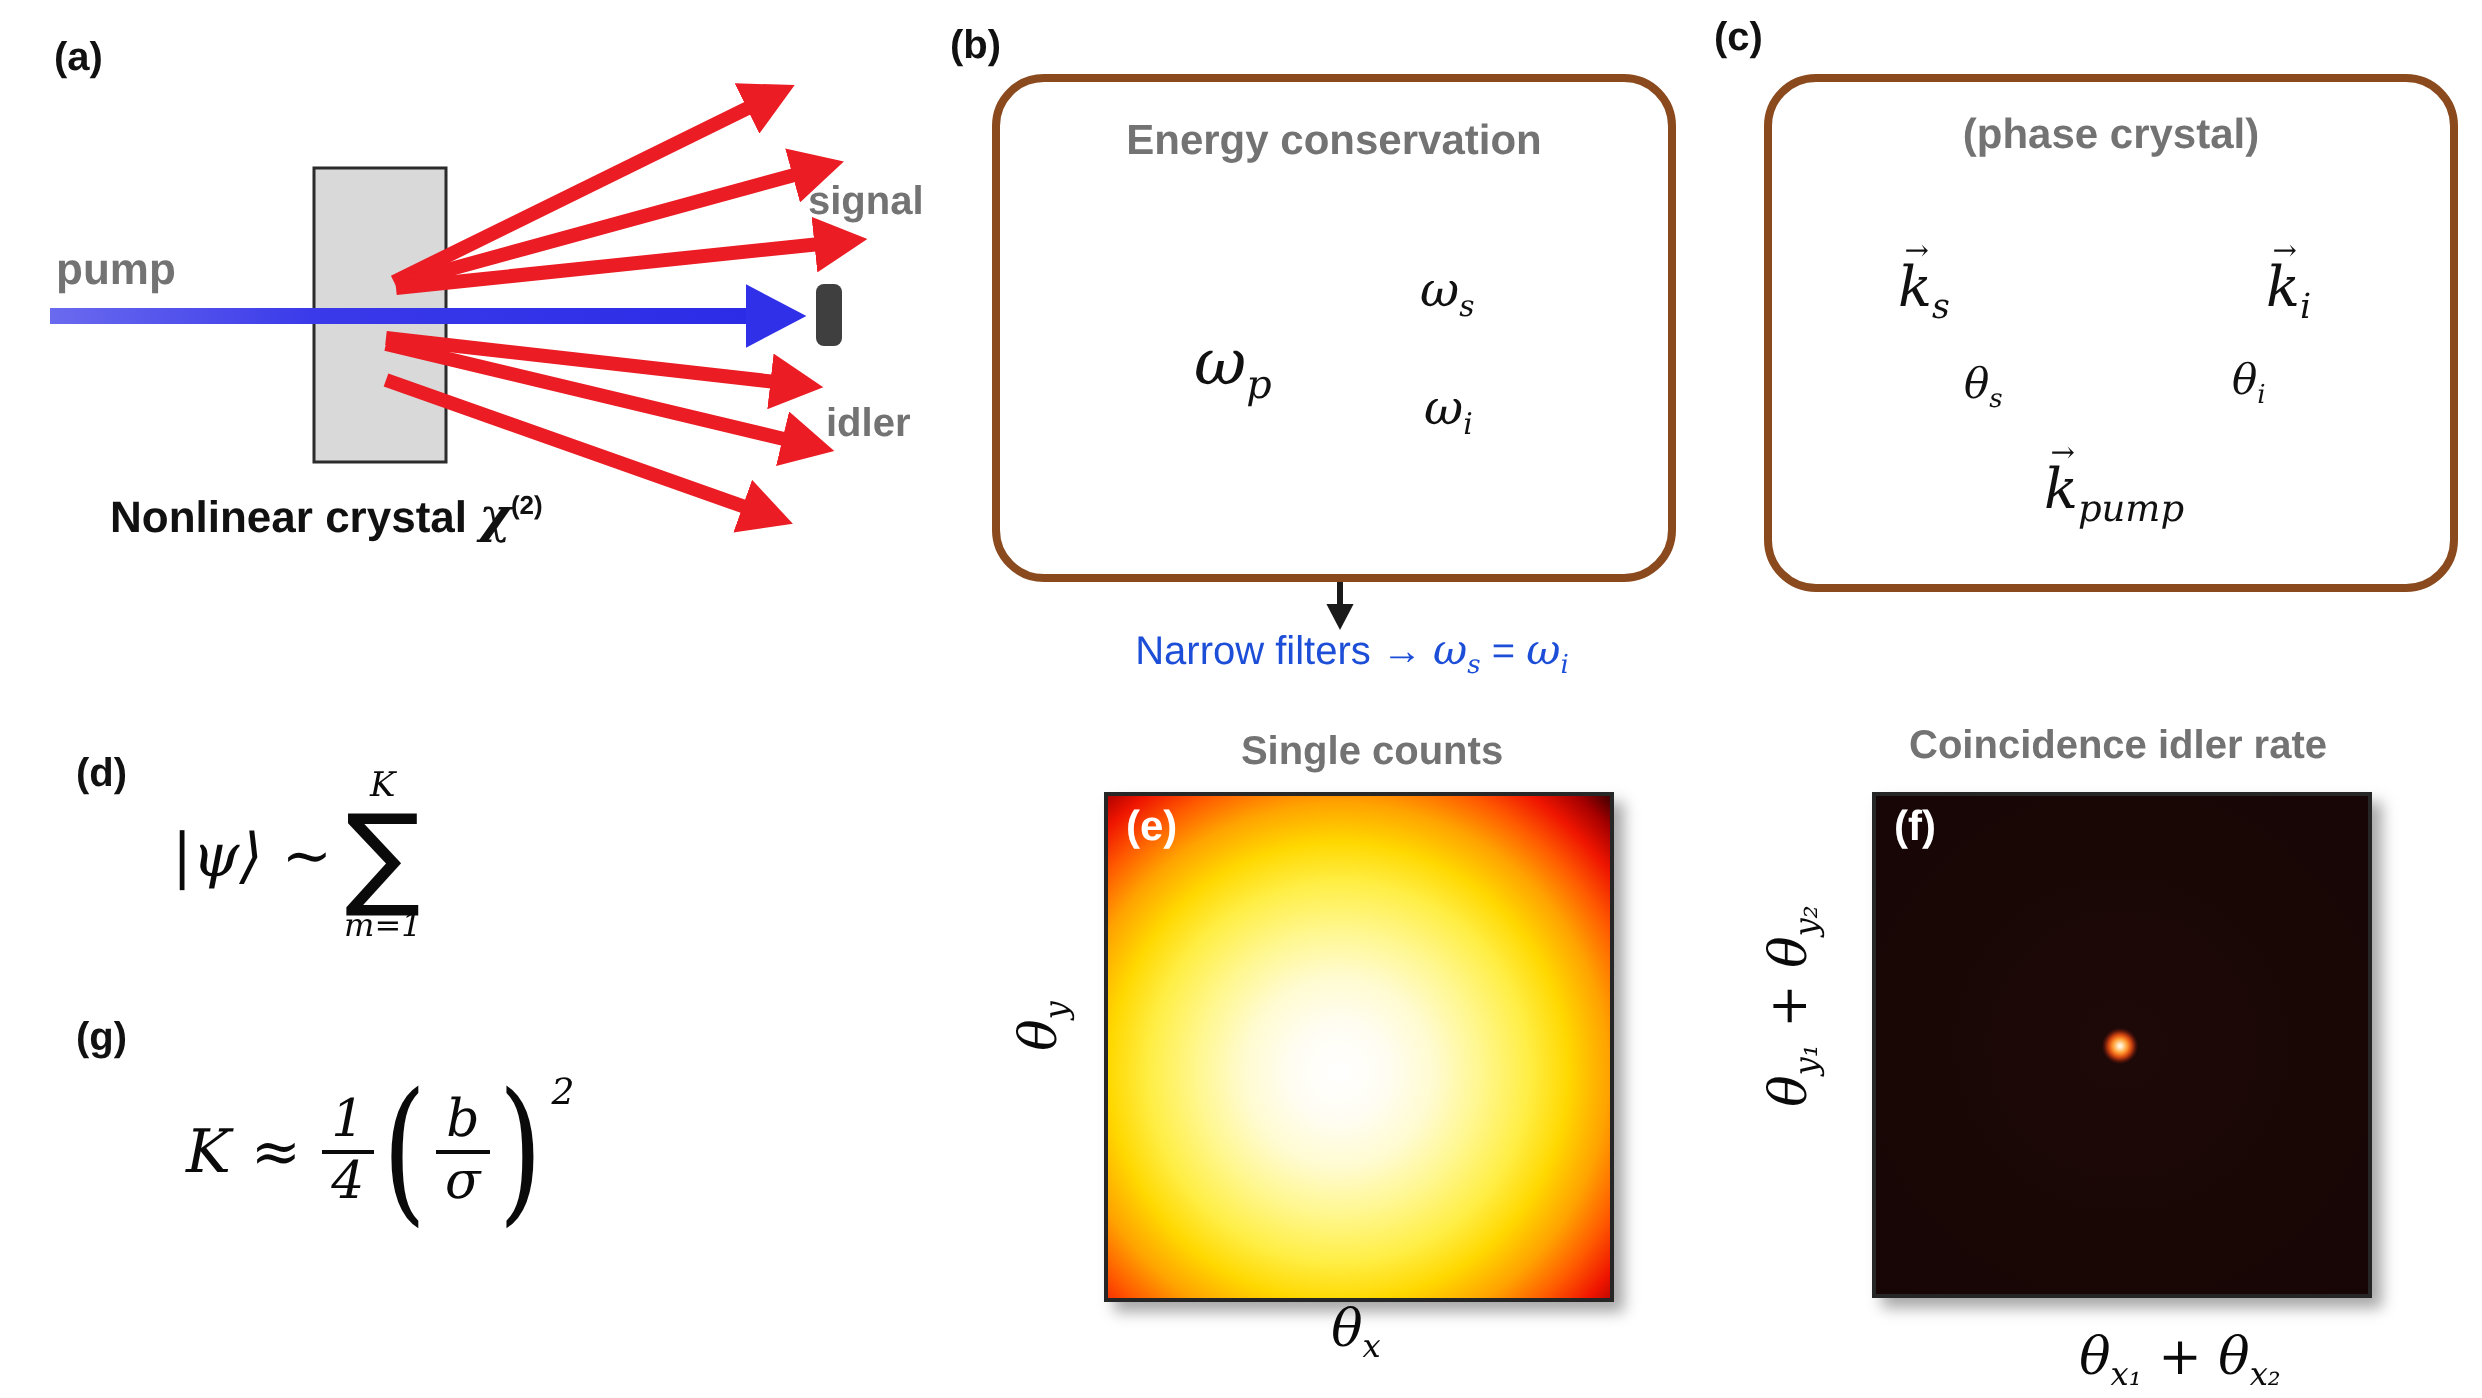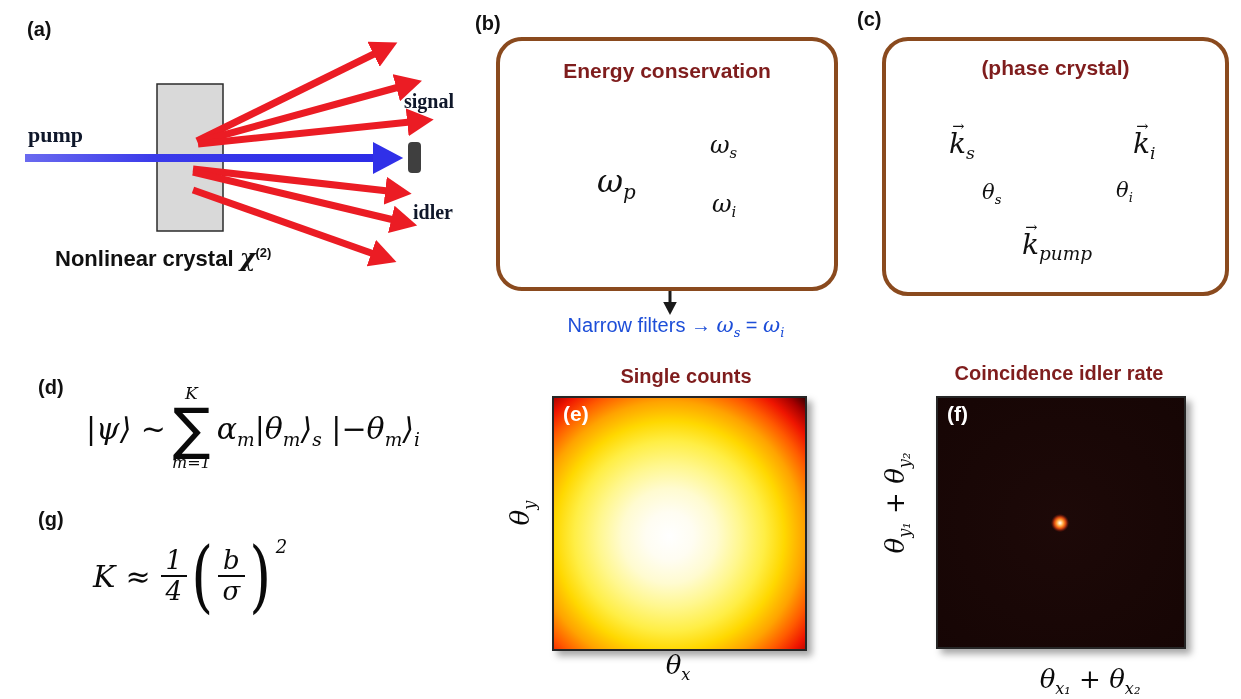--- a/index.html
+++ b/index.html
@@ -1,22 +1,22 @@
 <!DOCTYPE html>
 <html><head>
 <meta charset="utf-8">
 <style>
   html,body{margin:0;padding:0;background:#ffffff;}
   #canvas{position:relative;width:1241px;height:699px;background:#ffffff;overflow:hidden;
           font-family:"Liberation Sans",sans-serif;color:#111;}
   .abs{position:absolute;}
   .panel-label{font-weight:bold;font-size:20px;color:#111;}
-  .beam-label{font-weight:bold;font-size:21px;color:#0f172a;font-family:Liberation Serif, serif;}
+  .beam-label{font-weight:bold;font-size:21px;color:#737373;}
   .box{position:absolute;border:4.5px solid #8A4A1E;border-radius:26px;background:#fff;}
-  .box-title{font-weight:bold;font-size:21px;text-align:center;color:#7f1d1d;line-height:1.25;}
+  .box-title{font-weight:bold;font-size:21px;text-align:center;color:#737373;line-height:1.25;}
   .math{font-family:"DejaVu Serif","DejaVu Sans",serif;font-style:italic;}
   .math sub{font-size:0.62em;font-style:italic;vertical-align:-0.35em;line-height:0;}
   .vec{position:relative;display:inline-block;}
   .vec .arr{position:absolute;top:-0.58em;left:0.22em;font-size:0.52em;font-style:normal;line-height:1;}
   .note-line{font-size:20px;color:#1d4ed8;}
   .eq{display:flex;align-items:center;color:#0a0a0a;}
   .sum{display:inline-flex;flex-direction:column;align-items:center;line-height:1;margin:0 6px;}
   .sum .lim{font-size:17px;font-style:italic;font-family:"DejaVu Serif",serif;}
   .sum .sig{font-size:56px;font-style:normal;line-height:0.95;font-family:"DejaVu Sans",sans-serif;}
   .frac{display:inline-flex;flex-direction:column;align-items:center;line-height:1.05;vertical-align:middle;}
@@ -124,21 +124,20 @@
   </div>
 
   <div class="abs panel-label" style="left:38px;top:376px;">(d)</div>
   <div class="abs eq math" style="left:86px;top:378px;height:100px;font-size:30px;">
     <span>|ψ⟩ ~</span>
     <span class="sum">
       <span class="lim">K</span>
       <span class="sig">∑</span>
       <span class="lim" style="font-size:16px;">m=1</span>
     </span>
-    <span><span>α</span><sub>m</sub><span>|θ</span><sub>m</sub><span>⟩</span><sub>s</sub>&nbsp;<span>|−θ</span><sub>m</sub><span>⟩</span><sub>i</sub></span>
   </div>
 
   <div class="abs panel-label" style="left:38px;top:508px;">(g)</div>
   <div class="abs eq math" style="left:93px;top:528px;height:96px;font-size:30px;">
     <span>K</span>
     <span style="font-style:normal;margin:0 10px;">≈</span>
     <span class="frac" style="font-size:26px;">
       <span>1</span>
       <span class="den">4</span>
     </span>

